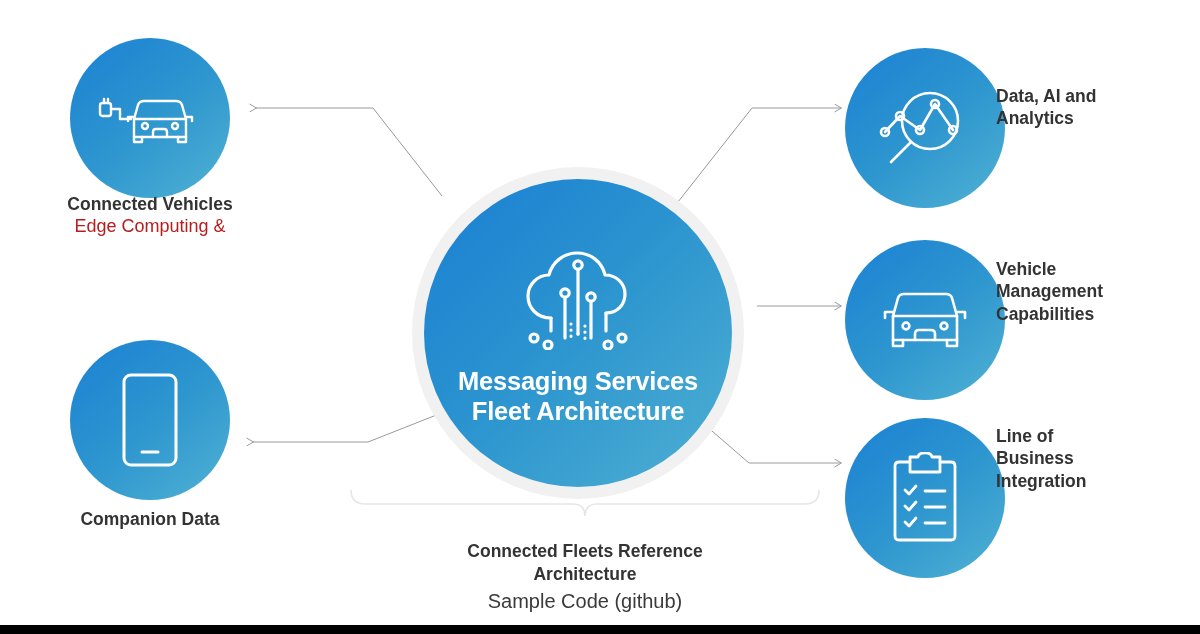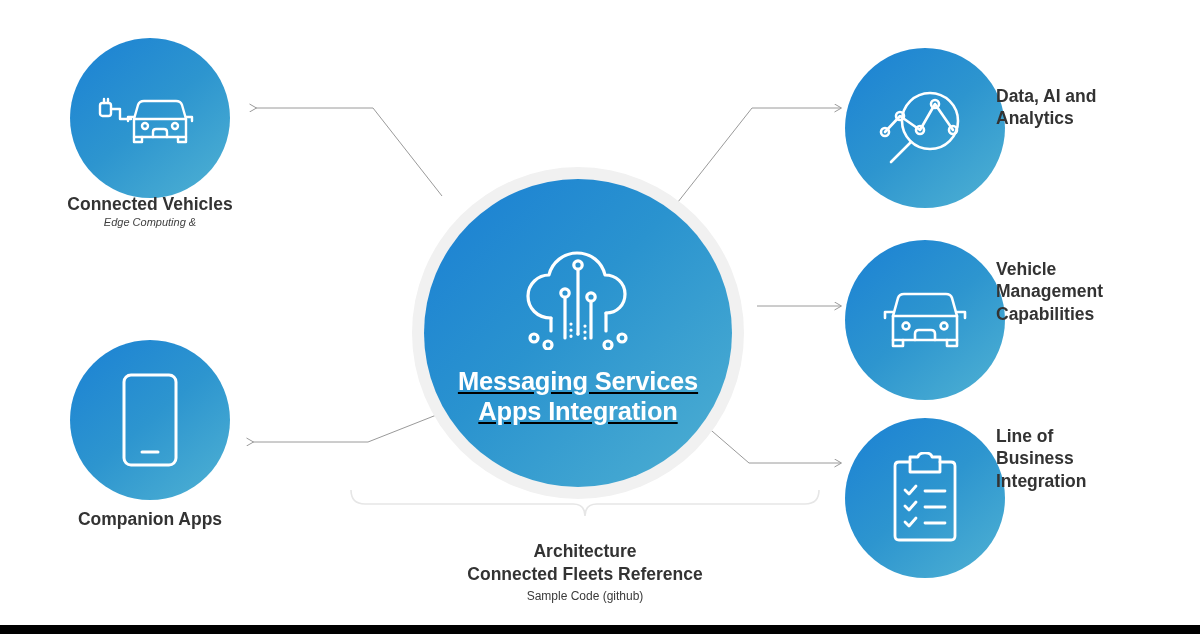--- a/index.html
+++ b/index.html
@@ -47,21 +47,20 @@
     border-radius: 50%;
     background: #f1f1f1;
   }
   .hub {
     left: 424px;
     top: 179px;
     width: 308px;
     height: 308px;
     background: linear-gradient(135deg, #1a7fd4 0%, #2a93cf 45%, #4fb0d2 100%);
     flex-direction: column;
-    text-decoration: underline;
   }
   .hub-title {
     color: #ffffff;
     font-size: 25.5px;
     font-weight: bold;
     line-height: 1.18;
     text-align: center;
     letter-spacing: -0.2px;
     margin-top: 16px;
   }
@@ -80,25 +79,24 @@
 
   
   .label-block { position: absolute; }
   .lbl-title {
     color: #333333;
     font-weight: bold;
     font-size: 17.5px;
     line-height: 1.28;
   }
   .lbl-sub {
-    color: #404040;
+    color: #b91c1c;
     font-weight: normal;
-    font-size: 11px;
+    font-size: 18px;
     line-height: 1.3;
-    font-style: italic;
   }
 
   .lbl-cv {
     left: 0px; top: 193px; width: 300px;
     text-align: center;
   }
   .lbl-ca {
     left: 0px; top: 508px; width: 300px;
     text-align: center;
   }
@@ -119,21 +117,21 @@
   }
   .caption-title {
     color: #333333;
     font-weight: bold;
     font-size: 17.5px;
     line-height: 1.3;
   }
   .caption-sub {
     color: #3a3a3a;
     font-weight: normal;
-    font-size: 12px;
+    font-size: 20px;
     line-height: 1.35;
     margin-top: 2px;
   }
 
   .bottom-bar {
     position: absolute;
     left: 0;
     top: 625px;
     width: 1200px;
     height: 9px;
@@ -189,21 +187,21 @@
         <path d="M70 80 L70 96" stroke-dasharray="0.1 6"></path>
 
         <circle cx="19" cy="92" r="4"></circle>
         <circle cx="33" cy="99" r="4"></circle>
         <circle cx="93" cy="99" r="4"></circle>
         <circle cx="107" cy="92" r="4"></circle>
       </svg>
     </span>
     <div class="hub-title">
       <div>Messaging Services</div>
-      <div>Apps Integration</div>
+      <div>Fleet Architecture</div>
     </div>
   </div>
 
   <div class="node-circle sat sat-cv">
     <span>
       <svg width="104" height="62" viewBox="0 0 104 62" fill="none" stroke="#ffffff" stroke-width="2.4" stroke-linecap="round" stroke-linejoin="round">
 
         <rect x="2" y="16" width="11" height="13" rx="2.5"></rect>
         <path d="M6 16 L6 12 M10 16 L10 12"></path>
         <path d="M13 22 L22 22 L22 32 L33 32"></path>
@@ -230,21 +228,21 @@
 
   <div class="node-circle sat sat-ca">
     <span>
       <svg width="62" height="98" viewBox="0 0 62 98" fill="none" stroke="#ffffff" stroke-width="3" stroke-linecap="round" stroke-linejoin="round">
         <rect x="5" y="4" width="52" height="90" rx="7"></rect>
         <path d="M23 81 L39 81"></path>
       </svg>
     </span>
   </div>
   <div class="label-block lbl-ca">
-    <div class="lbl-title">Companion Apps</div>
+    <div class="lbl-title">Companion Data</div>
   </div>
 
   <div class="node-circle sat sat-ai">
     <span>
       <svg width="100" height="84" viewBox="0 0 100 84" fill="none" stroke="#ffffff" stroke-width="2.6" stroke-linecap="round" stroke-linejoin="round">
 
         <path d="M10 46 L25 30 L45 44 L60 18 L78 44"></path>
         <circle cx="10" cy="46" r="4"></circle>
         <circle cx="25" cy="30" r="4"></circle>
         <circle cx="45" cy="44" r="4"></circle>
@@ -300,19 +298,19 @@
       </svg>
     </span>
   </div>
   <div class="label-block lbl-right lbl-lob">
     <div class="lbl-title">Line of</div>
     <div class="lbl-title">Business</div>
     <div class="lbl-title">Integration</div>
   </div>
 
   <div class="caption">
+    <div class="caption-title">Connected Fleets Reference</div>
     <div class="caption-title">Architecture</div>
-    <div class="caption-title">Connected Fleets Reference</div>
     <div class="caption-sub">Sample Code (github)</div>
   </div>
 
   <div class="bottom-bar"></div>
 </div>
 
 </body></html>

